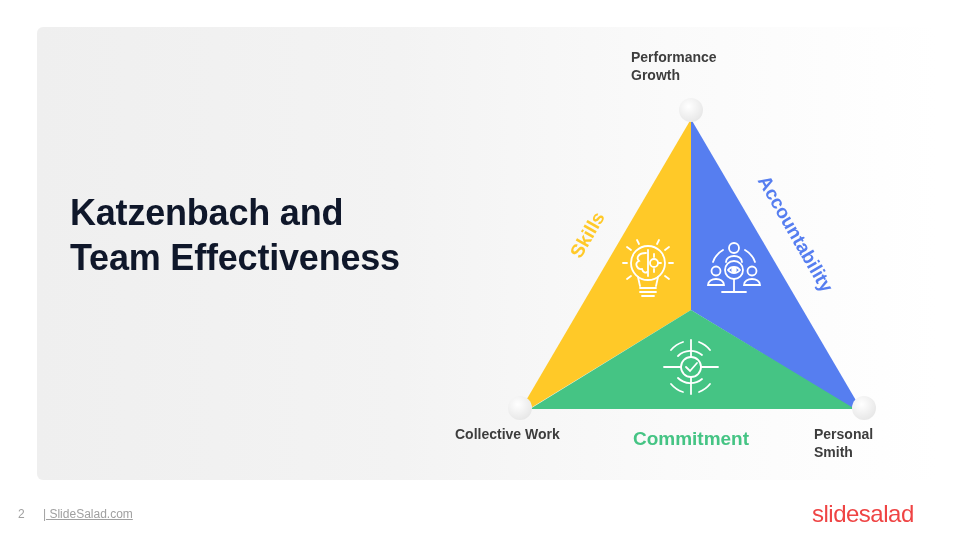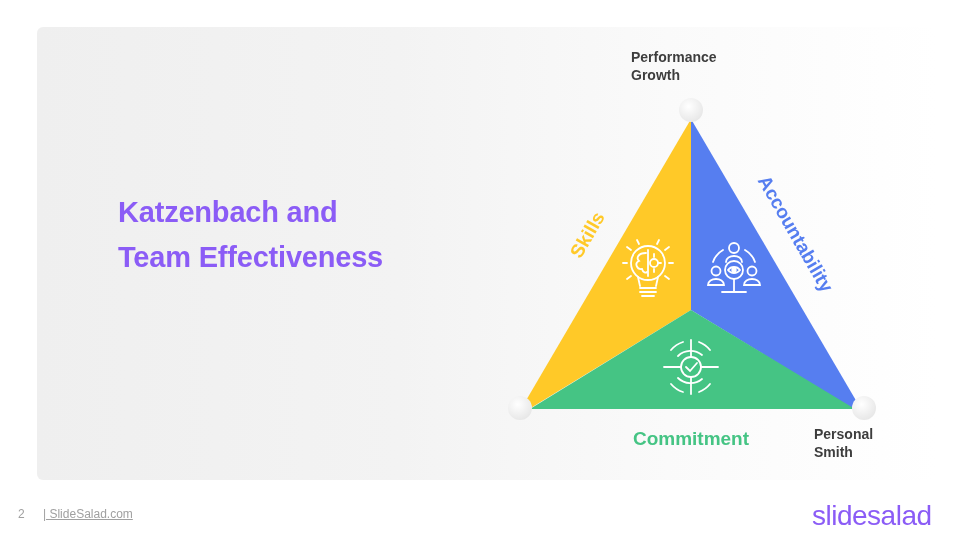--- a/index.html
+++ b/index.html
@@ -7,37 +7,36 @@
   body { position: relative; font-family: "Liberation Sans", sans-serif; }
 
   .panel {
     position: absolute; left: 37px; top: 27px; width: 900px; height: 453px;
     border-radius: 6px;
     background: linear-gradient(90deg, #efefef 0%, #f3f3f3 40%, #fafafa 70%, #ffffff 100%);
   }
 
   .title {
     position: absolute; left: 70px; top: 190px; width: 420px;
-    color: #8b5cf6; font-weight: bold; font-size: 29px; line-height: 45px;
+    color: #0f172a; font-weight: bold; font-size: 36px; line-height: 45px;
     letter-spacing: -0.2px;
-    margin-left: 48px;
   }
   .title span { display: block; }
 
   svg.diagram { position: absolute; left: 0; top: 0; }
 
   .vlabel {
     position: absolute; color: #3d3d3d; font-weight: bold; font-size: 14px;
     line-height: 18px; 
   }
   .vlabel span { display: block; }
 
   .footer-num { position: absolute; left: 18px; top: 507px; font-size: 12px; color: #a0a0a0; }
   .footer-site { position: absolute; left: 43px; top: 507px; font-size: 12px; color: #a0a0a0; text-decoration: underline; }
-  .brand { position: absolute; left: 812px; top: 500px; font-size: 28px; color: #8b5cf6; letter-spacing: -0.5px; }
+  .brand { position: absolute; left: 812px; top: 500px; font-size: 24px; color: #ef4444; letter-spacing: -0.5px; }
 </style>
 </head>
 <body>
 
 <div class="panel"></div>
 
 <h1 class="title">
   <span>Katzenbach and</span>
   <span>Team Effectiveness</span>
 </h1>
@@ -112,20 +111,21 @@
   <text transform="translate(593,238) rotate(-60)" text-anchor="middle" font-family="Liberation Sans, sans-serif" font-weight="bold" font-size="19" fill="#FFC928"><tspan>Skills</tspan></text>
   <text transform="translate(790,237) rotate(60)" text-anchor="middle" font-family="Liberation Sans, sans-serif" font-weight="bold" font-size="19" fill="#567EF0"><tspan>Accountability</tspan></text>
   <text x="691" y="445" text-anchor="middle" font-family="Liberation Sans, sans-serif" font-weight="bold" font-size="19" fill="#45C484"><tspan>Commitment</tspan></text>
 </svg>
 
 <div class="vlabel" style="left:631px; top:48px; width:120px;">
   <span>Performance</span>
   <span>Growth</span>
 </div>
 <div class="vlabel" style="left:455px; top:425px; width:130px;">
+  <span>Collective Work</span>
 </div>
 <div class="vlabel" style="left:814px; top:425px; width:100px;">
   <span>Personal</span>
   <span>Smith</span>
 </div>
 
 <div class="footer-num">2</div>
 <div class="footer-site">| SlideSalad.com</div>
 <div class="brand">slidesalad</div>
 

